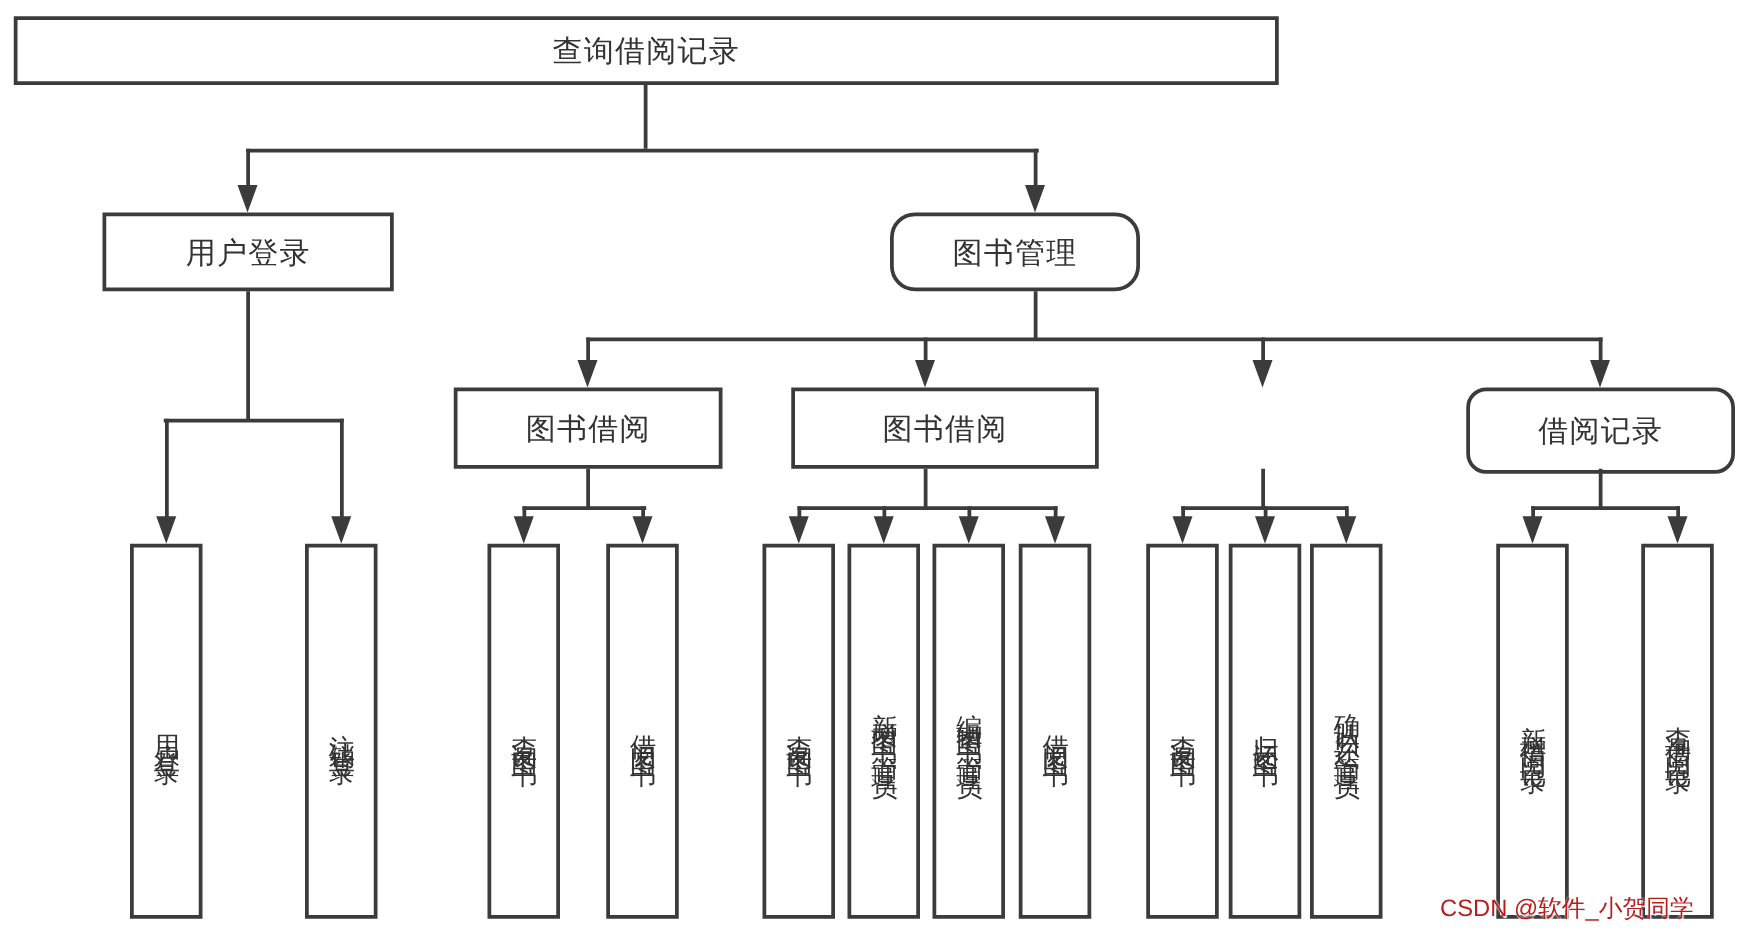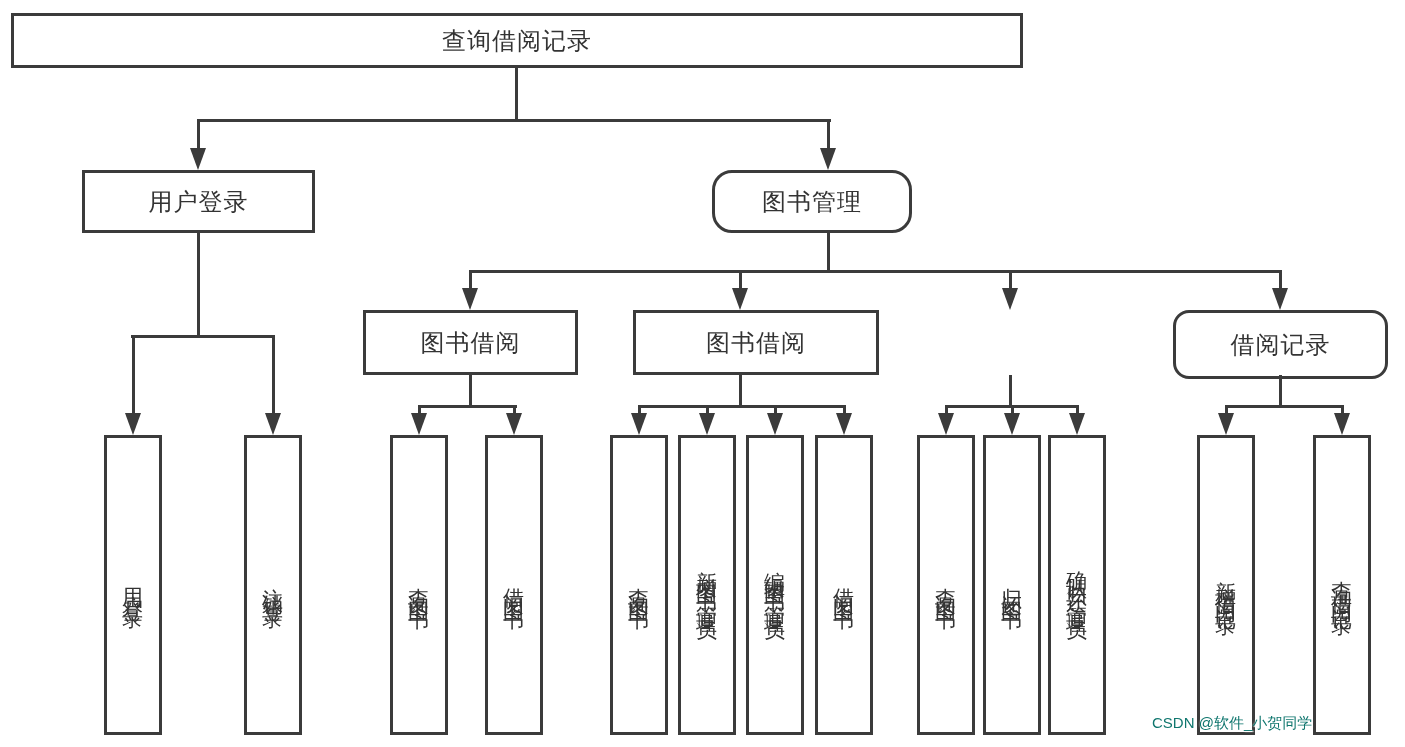--- a/index.html
+++ b/index.html
@@ -18,21 +18,21 @@
   }
   .vline,.hline{position:absolute;background:#3b3b3b;}
   .vline{width:3px;}
   .hline{height:3px;}
   .arrow{
     position:absolute;width:0;height:0;
     border-left:8px solid transparent;border-right:8px solid transparent;
     border-top:22px solid #3b3b3b;
   }
   .watermark{
-    position:absolute;font-size:15px;color:#0f766e;white-space:nowrap;
+    position:absolute;font-size:19px;color:#b91c1c;white-space:nowrap;
     text-shadow:0 0 2px #ffffff,1px 1px 1px #ffffff;
   }
 </style>
 </head>
 <body>
 
 <div class="stage">
 
   <div class="node" style="left:11px;top:13px;width:1012px;height:55px;">
     <span class="hlabel">查询借阅记录</span>

